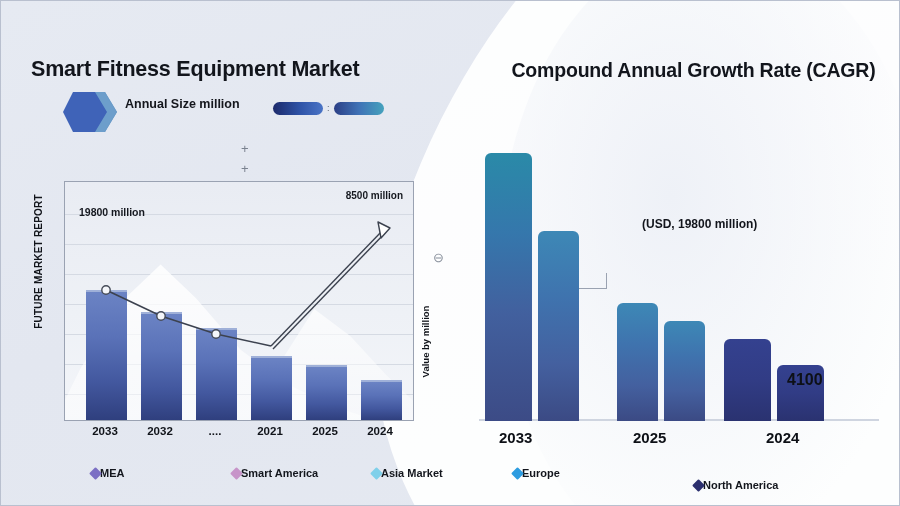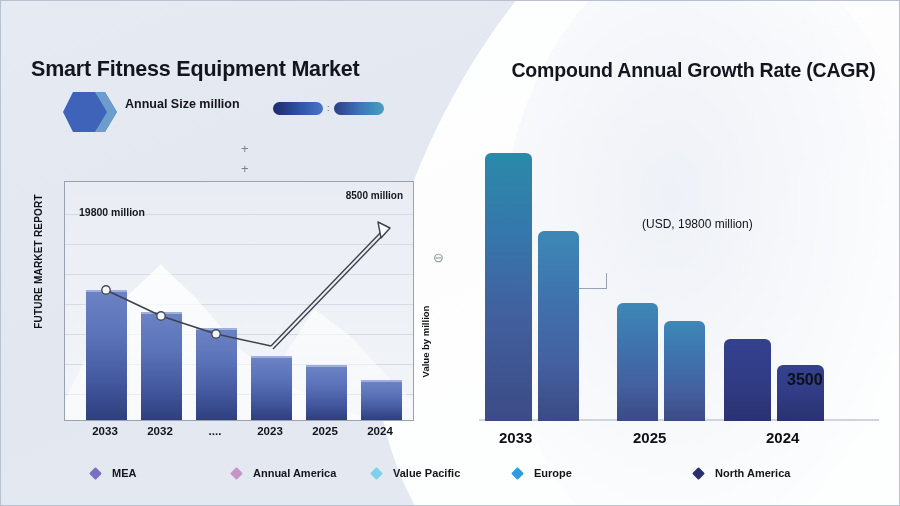--- a/index.html
+++ b/index.html
@@ -117,21 +117,21 @@
   .rbar.tall{background:linear-gradient(180deg,#2a8aa8 0%,#3577ac 30%,#42609e 60%,#3c4b86 100%);}
   .rbar.mid{background:linear-gradient(180deg,#3d88b6 0%,#3f73ae 35%,#44609f 70%,#3b4a84 100%);}
   .rbar.dark{background:linear-gradient(180deg,#34418f 0%,#313c85 50%,#2a3270 100%);}
   .rbaseline{position:absolute;left:0;right:0;bottom:0;height:2px;background:#cfd5e0;}
   .cagr-num{
     position:absolute;left:631px;top:170px;
     font-size:41px;font-weight:bold;color:#0c0f15;letter-spacing:-1px;
   }
   .cagr-sub{
     position:absolute;left:641px;top:216px;
-    font-size:12px;font-weight:normal;color:#12151c;white-space:nowrap;
+    font-size:12px;font-weight:bold;color:#12151c;white-space:nowrap;
   }
   .rhead{
     position:absolute;left:0;right:0;top:58px;text-align:center;
     font-size:19.5px;font-weight:bold;color:#12151c;letter-spacing:-.2px;
   }
   .rsub{
     position:absolute;left:0;right:0;top:90px;text-align:center;
     font-size:11.5px;font-weight:bold;color:#1a1d25;
   }
   .val8500{
@@ -147,21 +147,21 @@
     border-top:0;
   }
   .bracket:before{
     content:"";position:absolute;left:-28px;bottom:0;width:28px;height:1.5px;background:#9aa2b1;
   }
 
   
   .footer{
     position:absolute;left:0;right:0;bottom:16px;height:22px;
   }
-  .lg{position:absolute;display:flex;align-items:center;gap:12px;}
+  .lg{position:absolute;display:flex;align-items:center;gap:0;}
   .dia{width:9px;height:9px;transform:rotate(45deg);border-radius:1px;}
   .lg span.txt{font-size:11px;font-weight:bold;color:#13161d;white-space:nowrap;}
 </style>
 </head>
 <body>
 
 <div class="slide">
   <div class="swoosh"></div>
   <div class="swoosh2"></div>
 
@@ -223,21 +223,21 @@
         <polyline points="208,167 320,51" fill="none" stroke="#3c424f" stroke-width="1.4"></polyline>
         <path d="M313 40 L325 46 L316 56 Z" fill="#ffffff" stroke="#3c424f" stroke-width="1.4" stroke-linejoin="round"></path>
       </svg>
 
     </div>
 
     <div class="xlabels">
       <span style="left:16px;">2033</span>
       <span style="left:71px;">2032</span>
       <span style="left:126px;">....</span>
-      <span style="left:181px;">2023</span>
+      <span style="left:181px;">2021</span>
       <span style="left:236px;">2025</span>
       <span style="left:291px;">2024</span>
     </div>
 
     <div class="ylabel-right">Value by million</div>
   </div>
 
   <div class="rightcol">
     <div class="rhead">Compound Annual Growth Rate (CAGR)</div>
   </div>
@@ -252,43 +252,43 @@
     <div class="rbar tall" style="left:6px;width:47px;height:268px;"></div>
     <div class="rbar mid" style="left:59px;width:41px;height:190px;"></div>
 
     <div class="rbar mid" style="left:138px;width:41px;height:118px;"></div>
     <div class="rbar mid" style="left:185px;width:41px;height:100px;"></div>
 
     <div class="rbar dark" style="left:245px;width:47px;height:82px;"></div>
     <div class="rbar dark" style="left:298px;width:47px;height:56px;"></div>
   </div>
 
-  <div class="val8500">3500</div>
+  <div class="val8500">4100</div>
 
   <div class="rxlabels">
     <span style="left:498px;top:428px;">2033</span>
     <span style="left:632px;top:428px;">2025</span>
     <span style="left:765px;top:428px;">2024</span>
   </div>
 
   <div class="footer">
     <div class="lg" style="left:90px;top:0;">
       <div class="dia" style="background:#7b6fc4"></div>
       <span class="txt">MEA</span>
     </div>
     <div class="lg" style="left:231px;top:0;">
       <div class="dia" style="background:#c794c9"></div>
-      <span class="txt">Annual America</span>
+      <span class="txt">Smart America</span>
     </div>
     <div class="lg" style="left:371px;top:0;">
       <div class="dia" style="background:#7fd0ea"></div>
-      <span class="txt">Value Pacific</span>
+      <span class="txt">Asia Market</span>
     </div>
     <div class="lg" style="left:512px;top:0;justify-content:center;">
       <div class="dia" style="background:#2d9ce0"></div>
       <span class="txt">Europe</span>
     </div>
-    <div class="lg" style="left:653px;top:0;padding-left:40px;">
+    <div class="lg" style="left:653px;top:12px;padding-left:40px;">
       <div class="dia" style="background:#2b2f6e"></div>
       <span class="txt">North America</span>
     </div>
   </div>
 </div>
 
 </body></html>

